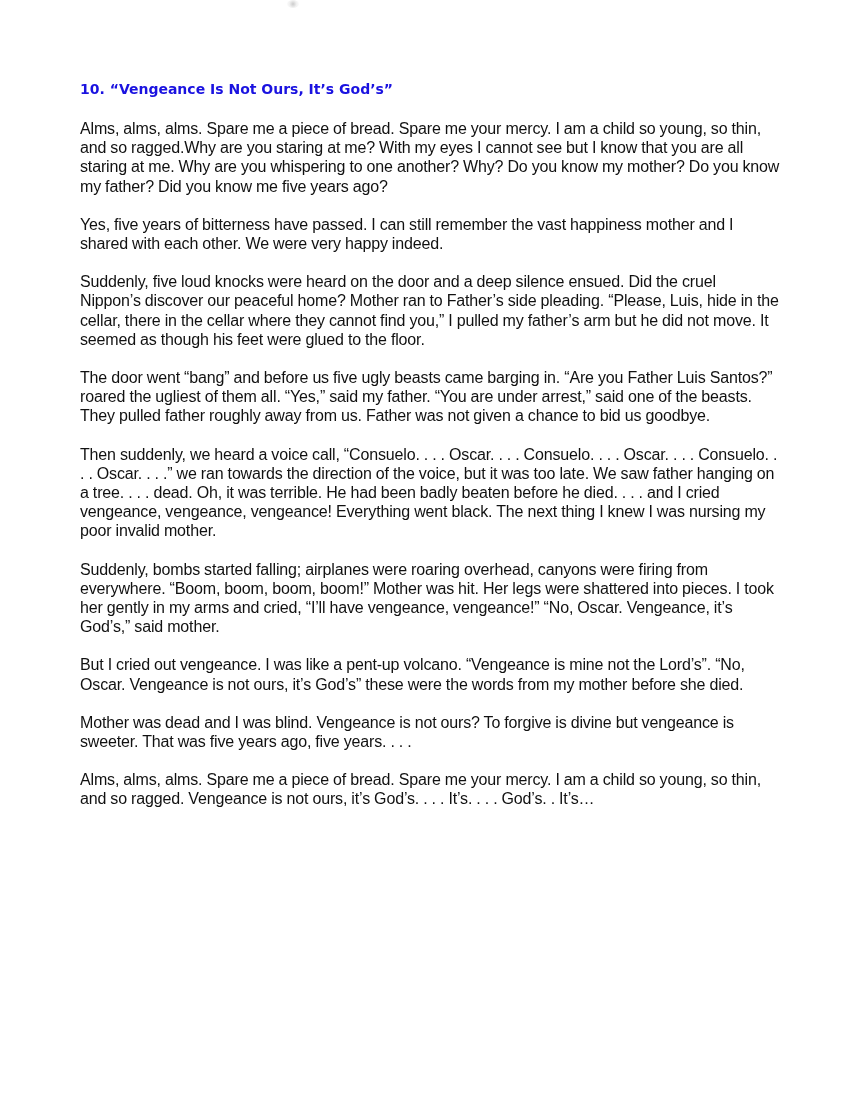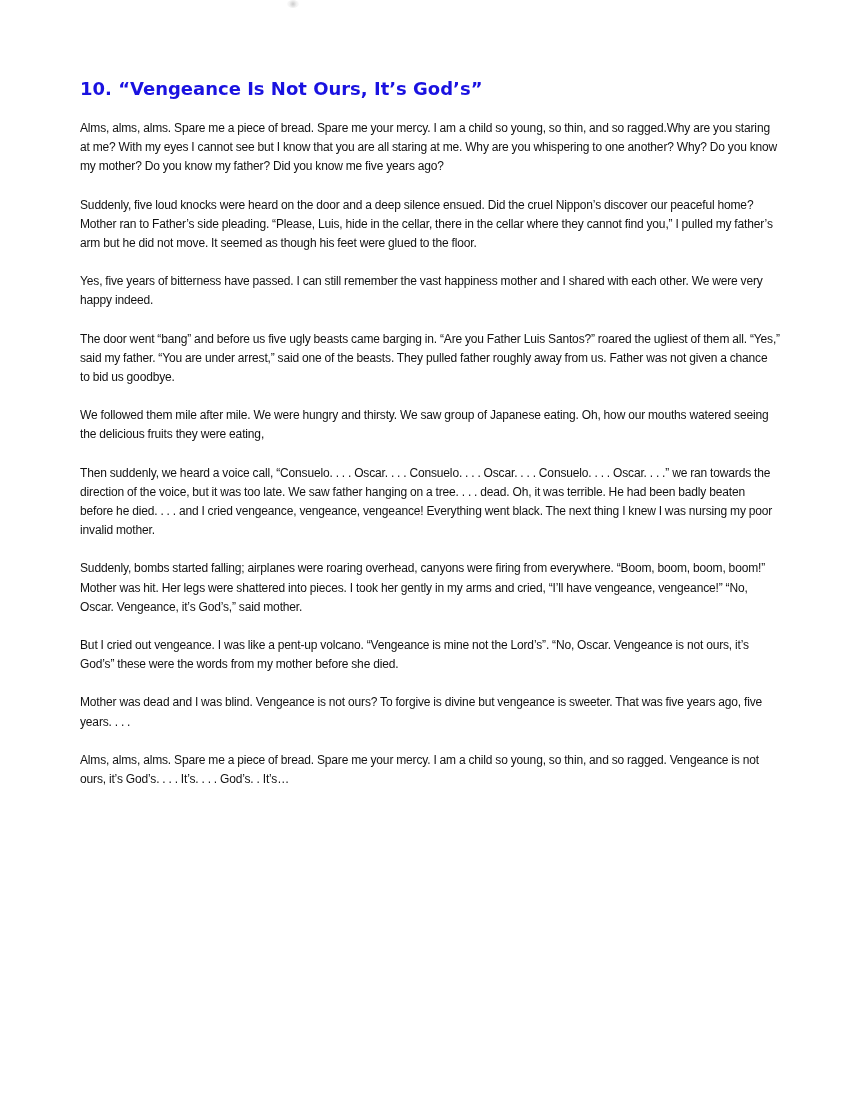--- a/index.html
+++ b/index.html
@@ -26,45 +26,44 @@
       position: absolute;
       left: 80px;
       top: 79px;
       width: 700px;
       font-family: "Liberation Sans", sans-serif;
       color: #111111;
     }
     .title {
       font-family: "DejaVu Sans", sans-serif;
       font-weight: bold;
-      font-size: 18px;
+      font-size: 14px;
       color: #1a12e0;
       margin: 0 0 20px 0;
       line-height: 20px;
       letter-spacing: 0px;
     }
     .para {
-      font-size: 12px;
+      font-size: 16px;
       line-height: 19.2px;
       margin: 0 0 19px 0;
       letter-spacing: -0.15px;
       word-spacing: -0.2px;
       white-space: normal;
     }
   </style>
 </head>
 <body>
 
 <div class="smudge"></div>
 
 <div class="page">
   <h2 class="title">10. “Vengeance Is Not Ours, It’s God’s”</h2>
   <p class="para">Alms, alms, alms. Spare me a piece of bread. Spare me your mercy. I am a child so young, so thin, and so ragged.Why are you staring at me? With my eyes I cannot see but I know that you are all staring at me. Why are you whispering to one another? Why? Do you know my mother? Do you know my father? Did you know me five years ago?</p>
+  <p class="para">Yes, five years of bitterness have passed. I can still remember the vast happiness mother and I shared with each other. We were very happy indeed.</p>
   <p class="para">Suddenly, five loud knocks were heard on the door and a deep silence ensued. Did the cruel Nippon’s discover our peaceful home? Mother ran to Father’s side pleading. “Please, Luis, hide in the cellar, there in the cellar where they cannot find you,” I pulled my father’s arm but he did not move. It seemed as though his feet were glued to the floor.</p>
-  <p class="para">Yes, five years of bitterness have passed. I can still remember the vast happiness mother and I shared with each other. We were very happy indeed.</p>
   <p class="para">The door went “bang” and before us five ugly beasts came barging in. “Are you Father Luis Santos?” roared the ugliest of them all. “Yes,” said my father. “You are under arrest,” said one of the beasts. They pulled father roughly away from us. Father was not given a chance to bid us goodbye.</p>
-  <p class="para">We followed them mile after mile. We were hungry and thirsty. We saw group of Japanese eating. Oh, how our mouths watered seeing the delicious fruits they were eating,</p>
   <p class="para">Then suddenly, we heard a voice call, “Consuelo. . . . Oscar. . . . Consuelo. . . . Oscar. . . . Consuelo. . . . Oscar. . . .” we ran towards the direction of the voice, but it was too late. We saw father hanging on a tree. . . . dead. Oh, it was terrible. He had been badly beaten before he died. . . . and I cried vengeance, vengeance, vengeance! Everything went black. The next thing I knew I was nursing my poor invalid mother.</p>
   <p class="para">Suddenly, bombs started falling; airplanes were roaring overhead, canyons were firing from everywhere. “Boom, boom, boom, boom!” Mother was hit. Her legs were shattered into pieces. I took her gently in my arms and cried, “I’ll have vengeance, vengeance!” “No, Oscar. Vengeance, it’s God’s,” said mother.</p>
   <p class="para">But I cried out vengeance. I was like a pent-up volcano. “Vengeance is mine not the Lord’s”. “No, Oscar. Vengeance is not ours, it’s God’s” these were the words from my mother before she died.</p>
   <p class="para">Mother was dead and I was blind. Vengeance is not ours? To forgive is divine but vengeance is sweeter. That was five years ago, five years. . . .</p>
   <p class="para">Alms, alms, alms. Spare me a piece of bread. Spare me your mercy. I am a child so young, so thin, and so ragged. Vengeance is not ours, it’s God’s. . . . It’s. . . . God’s. . It’s…</p>
 </div>
 
 </body></html>

